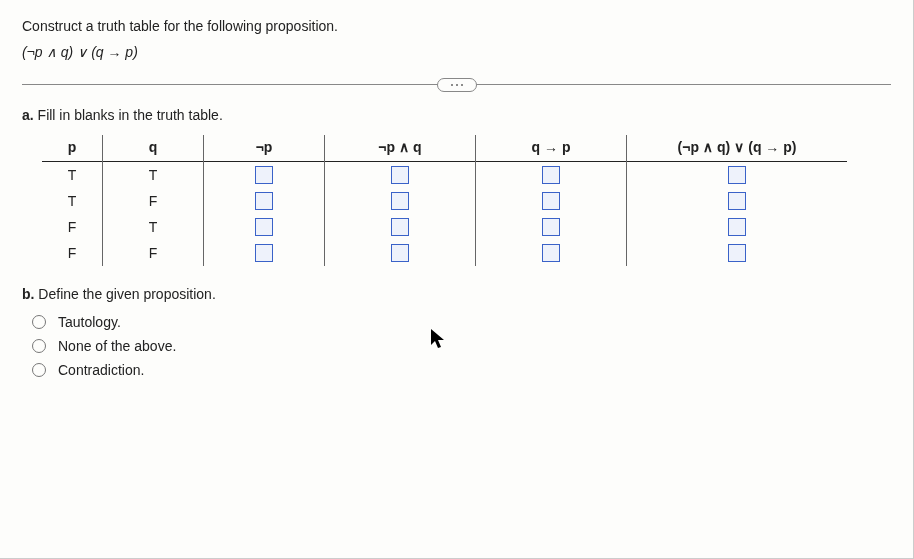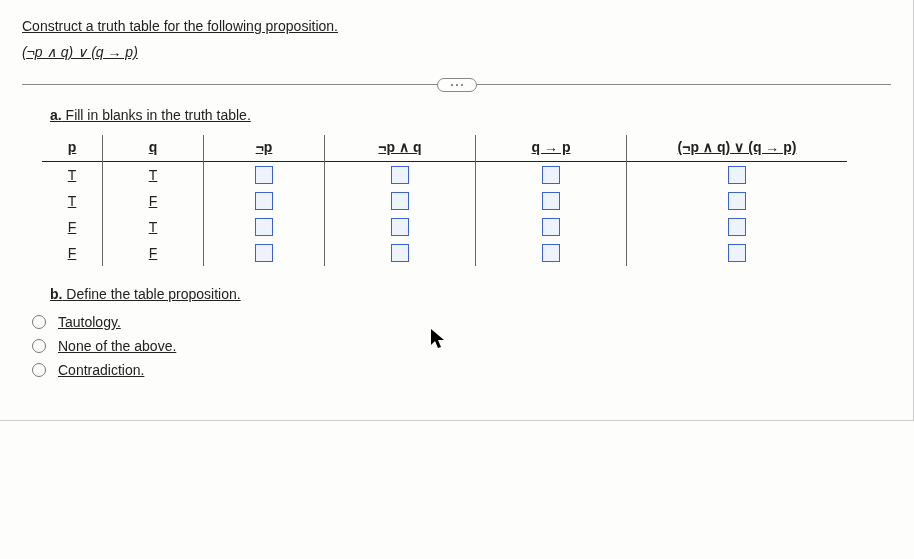--- a/index.html
+++ b/index.html
@@ -12,22 +12,21 @@
     background: #fdfdfb;
     width: 914px;
     height: 559px;
     overflow: hidden;
   }
   .page {
     padding: 18px 22px 18px 22px;
     position: relative;
     border-right: 1px solid #ccc;
     border-bottom: 1px solid #ccc;
-    height: 421px;
-    text-decoration: underline;
+    height: 559px;
   }
   .prompt-line { margin-bottom: 10px; }
   .expr { font-style: italic; margin-bottom: 20px; }
   .hr-wrap {
     position: relative;
     margin: 24px 0 22px 0;
   }
   .hr-line {
     border: none;
     border-top: 1px solid #888;
@@ -44,21 +43,21 @@
     border: 1px solid #888;
     border-radius: 8px;
     display: flex;
     align-items: center;
     justify-content: center;
     gap: 3px;
   }
   .ellipsis-pill .dot {
     width: 2px; height: 2px; background: #666; border-radius: 50%;
   }
-  .part-label { margin-bottom: 12px; margin-left: 28px; }
+  .part-label { margin-bottom: 12px; }
   .part-label .bold { font-weight: bold; }
   .truth-table {
     display: flex;
     gap: 0;
     margin-left: 20px;
     margin-bottom: 20px;
     align-items: flex-start;
   }
   .tcol {
     display: flex;
@@ -233,21 +232,21 @@
           <div class="blank"></div>
         </div>
       <div class="td">
           <div class="blank"></div>
         </div>
     </div>
 
   </div>
 
   <div class="part-label">
-    <span class="bold">b.</span><span> Define the table proposition.</span>
+    <span class="bold">b.</span><span> Define the given proposition.</span>
   </div>
 
   <div class="options">
     <div class="opt">
       <div class="radio"></div>
       <span>Tautology.</span>
     </div>
     <div class="opt">
       <div class="radio"></div>
       <span>None of the above.</span>

